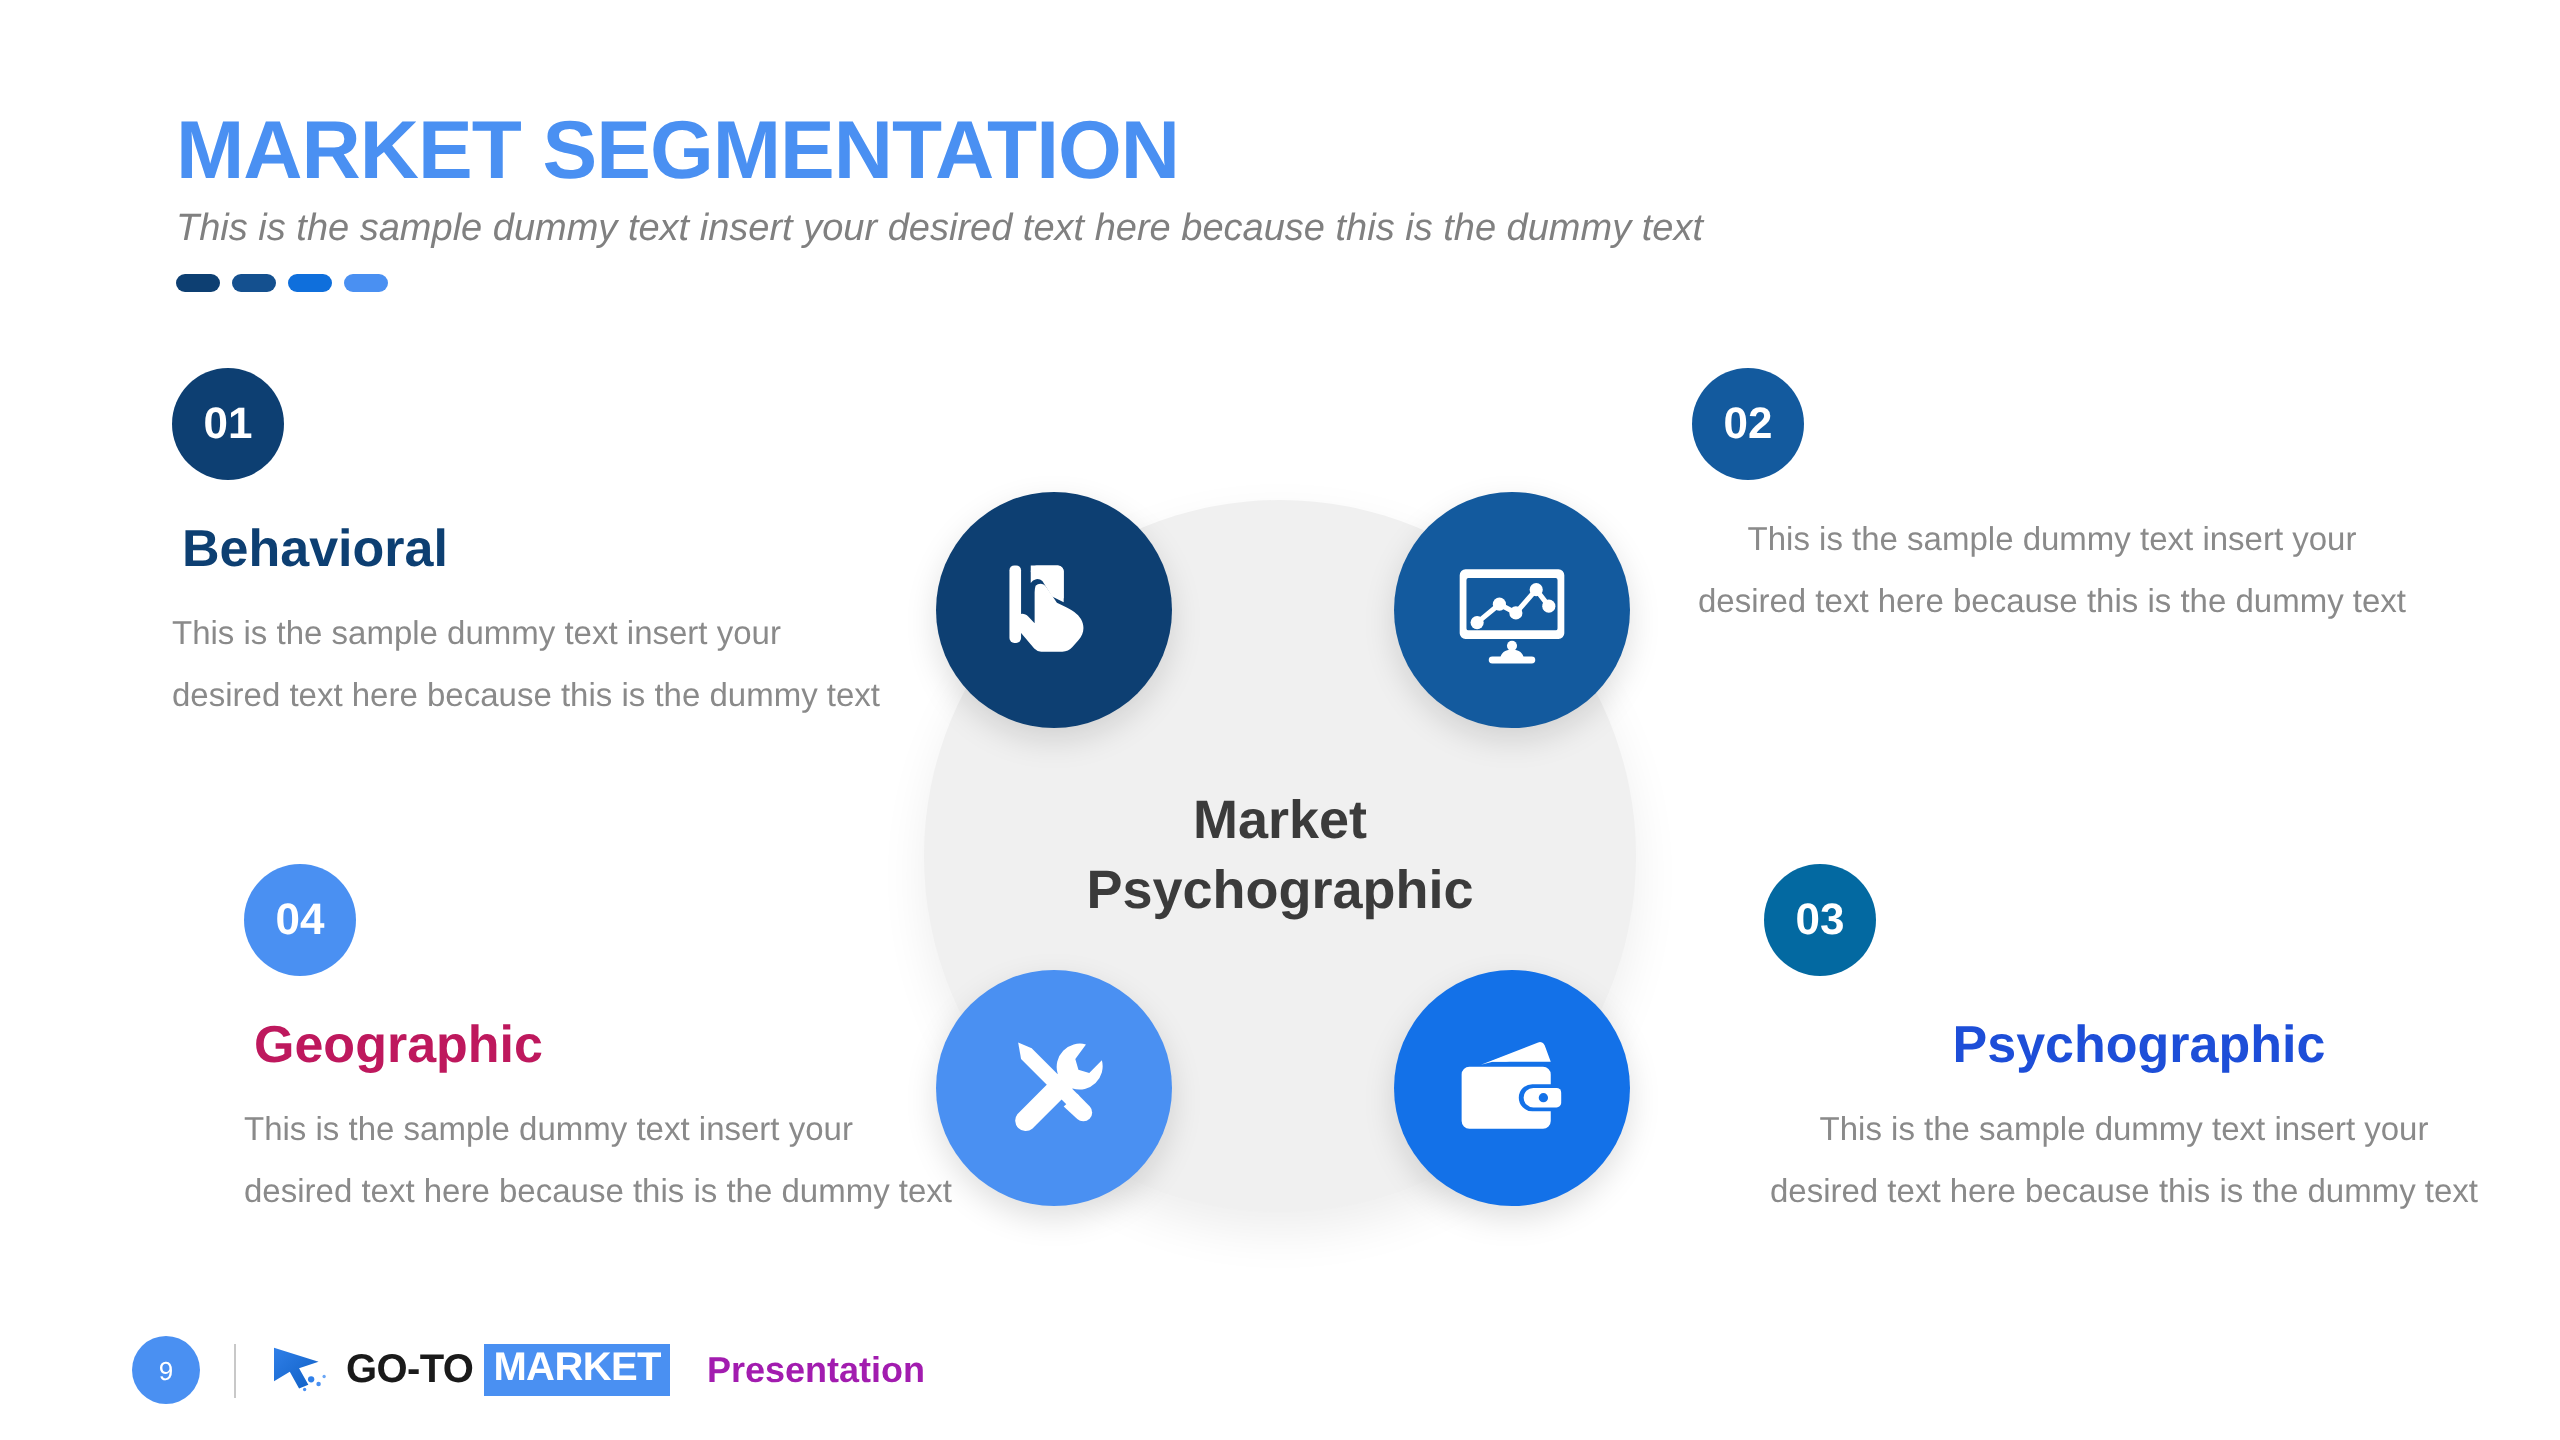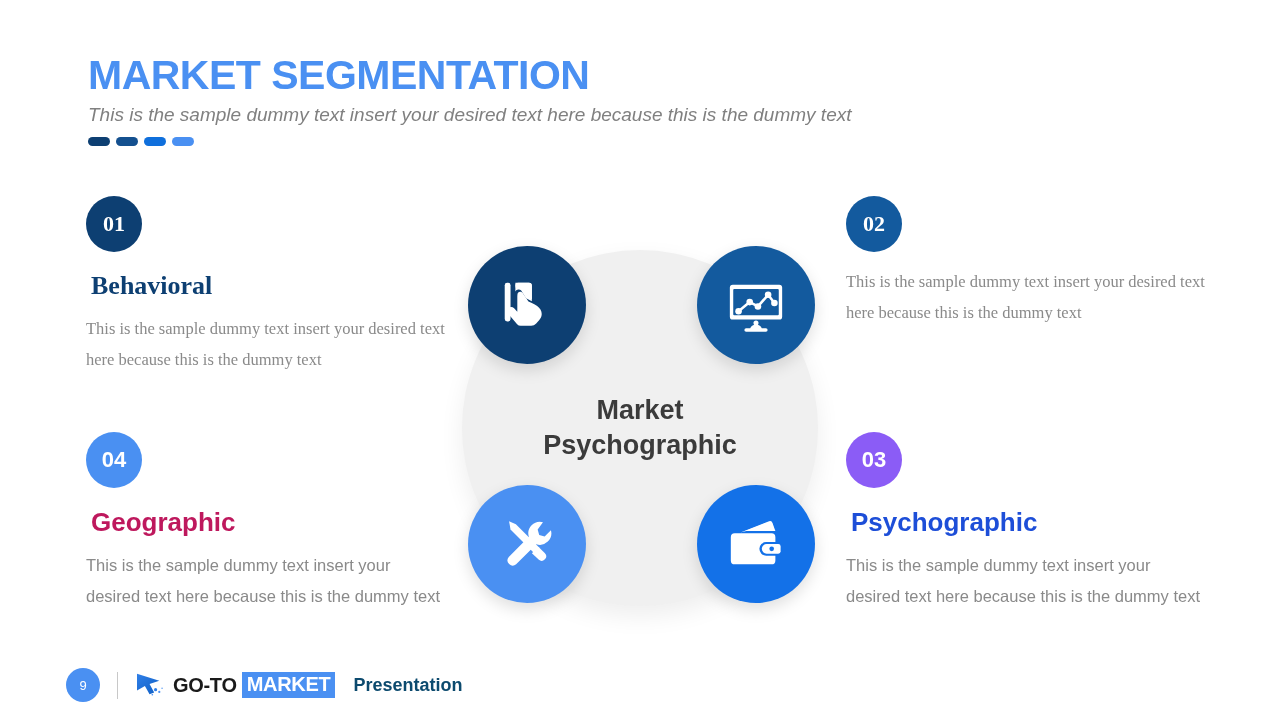--- a/index.html
+++ b/index.html
@@ -20,23 +20,23 @@
   .subtitle {
     position:absolute; left:88px; top:104px;
     font-size:19px; font-style:italic; color:#808080; white-space:nowrap;
   }
   .dashes { position:absolute; left:88px; top:137px; display:flex; gap:6px; }
   .dash { width:22px; height:9px; border-radius:4.5px; }
 
   
   .col { position:absolute; width:370px; }
   .col-left  { left:86px; }
-  .col-right { left:846px; }
-  .row-top    { top:196px;font-family:Liberation Serif, serif; }
-  .row-bottom { top:432px; }
+  .col-right { left:846px;text-align:center; }
+  .row-top    { top:184px; }
+  .row-bottom { top:432px;margin-left:36px; }
 
   .num-badge {
     width:56px; height:56px; border-radius:50%;
     display:flex; align-items:center; justify-content:center;
     color:#fff; font-size:22px; font-weight:bold;
   }
   .col-head {
     margin-top:21px; margin-left:5px;
     font-size:26px; font-weight:bold; line-height:1;
   }
@@ -81,21 +81,21 @@
     font-size:13px;
   }
   .f-divider { width:1px; height:27px; background:#c8c8c8; margin:0 17px; }
   .logo-mark { width:30px; height:26px; margin-right:8px; }
   .brand { display:flex; align-items:center; font-size:20px; font-weight:bold; }
   .brand-goto { color:#1a1a1a; letter-spacing:-0.3px; }
   .brand-market {
     color:#ffffff; background:#4a90f2;
     padding:1px 5px 2px 5px; margin-left:5px; letter-spacing:-0.3px;
   }
-  .brand-pres { color:#0c4a6e; margin-left:18px; font-size:18px; font-weight:bold; }
+  .brand-pres { color:#a21caf; margin-left:18px; font-size:18px; font-weight:bold; }
 </style>
 </head>
 <body>
 
 <div class="slide">
 
   <div class="title" style="color: rgb(74, 144, 242);">MARKET SEGMENTATION</div>
   <div class="subtitle" style="color: rgb(128, 128, 128);">This is the sample dummy text insert your desired text here because this is the dummy text</div>
   <div class="dashes">
     <span class="dash" style="background: rgb(13, 63, 114);"></span>
@@ -115,21 +115,21 @@
     <div class="col-body">This is the sample  dummy  text insert your desired text here because this is the dummy  text</div>
   </div>
 
   <div class="col col-left row-bottom">
     <div class="num-badge" style="background: rgb(74, 144, 242);">04</div>
     <div class="col-head" style="color: #be185d;">Geographic</div>
     <div class="col-body">This is the sample  dummy  text insert your desired text here because this is the dummy  text</div>
   </div>
 
   <div class="col col-right row-bottom">
-    <div class="num-badge" style="background: #8b5cf6;">03</div>
+    <div class="num-badge" style="background: #0369a1;">03</div>
     <div class="col-head" style="color: #1d4ed8;">Psychographic</div>
     <div class="col-body">This is the sample  dummy  text insert your desired text here because this is the dummy  text</div>
   </div>
 
   <div class="center-circle" style="background: rgb(240, 240, 240);"></div>
   <div class="center-label" style="color: rgb(59, 59, 59);">
     <span>Market</span>
     <span>Psychographic</span>
   </div>
 

